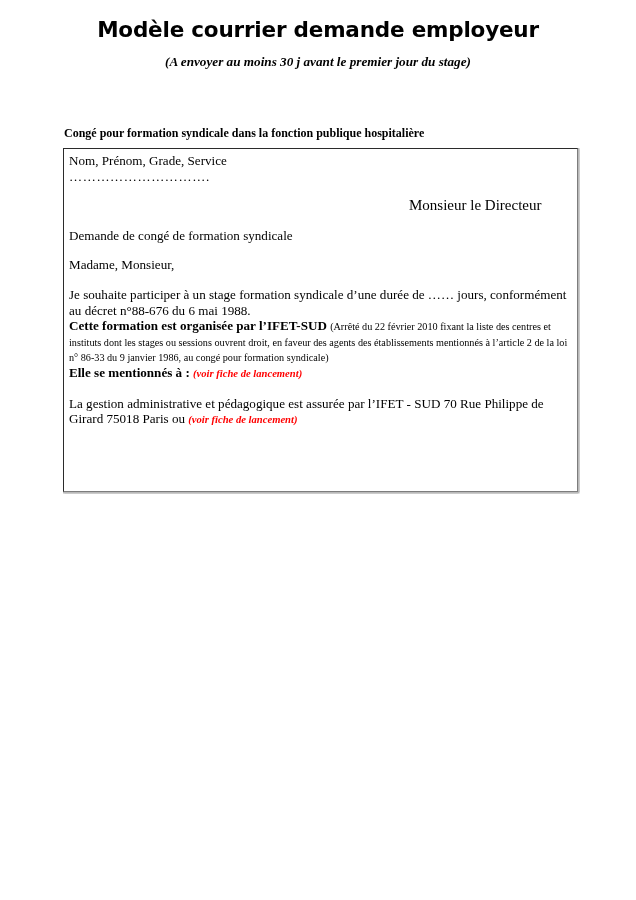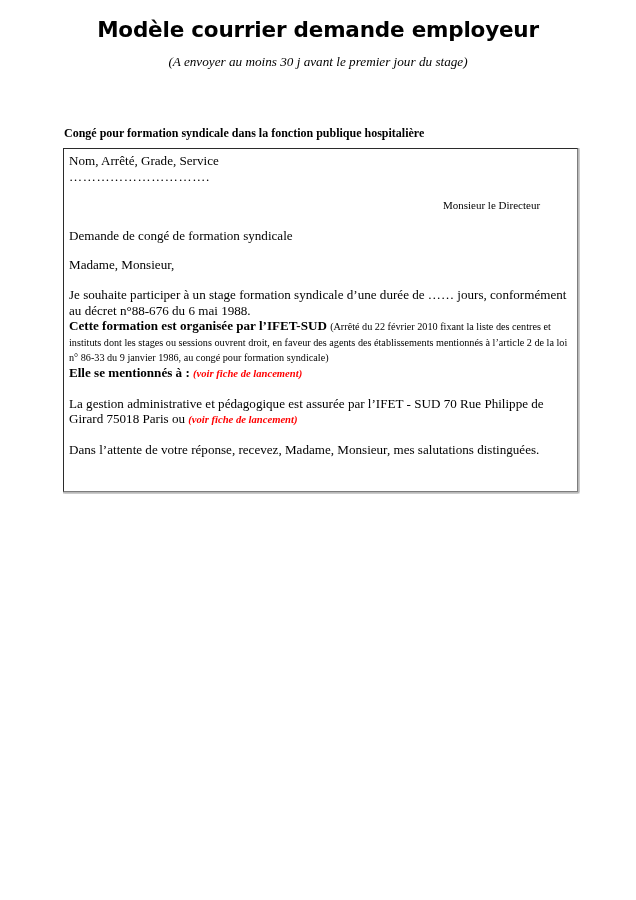--- a/index.html
+++ b/index.html
@@ -38,21 +38,21 @@
     line-height: 1.15;
   }
 
   .doc-subtitle {
     position: absolute;
     top: 54px;
     left: 0;
     width: 636px;
     text-align: center;
     font-family: "Liberation Serif", "DejaVu Serif", serif;
-    font-weight: normal;
+    font-weight: bold;
     font-style: italic;
     font-size: 13.2px;
     line-height: 1.2;
   }
 
   
   .section-heading {
     position: absolute;
     top: 126px;
     left: 64px;
@@ -120,40 +120,39 @@
     line-height: 15.6px;
     letter-spacing: 0.6px;
   }
   .right-le {
     padding-left: 320px;
     font-size: 13.1px;
     line-height: 15.6px;
   }
   .right-dir {
     padding-left: 340px;
-    font-size: 11px;
+    font-size: 15px;
     line-height: 15.6px;
-    text-align: center;
   }
 </style>
 </head>
 <body>
 
 <div class="page">
 
   <div class="doc-title">Modèle courrier demande employeur</div>
 
   <div class="doc-subtitle">(A envoyer au moins 30 j avant le premier jour du stage)</div>
 
   <div class="section-heading">Congé pour formation syndicale dans la fonction publique hospitalière</div>
 
   <div class="letter-box">
     <div class="letter-inner">
 
-      <div class="ln">Nom, Arrêté, Grade, Service</div>
+      <div class="ln">Nom, Prénom, Grade, Service</div>
 
       <div class="dots">………………………….</div>
 
 
       <div class="gap"></div>
 
       <div class="right-dir">Monsieur le Directeur</div>
 
       <div class="gap"></div>
 
@@ -178,18 +177,17 @@
 
 
       <div class="gap"></div>
 
       <div class="para">
         <span>La gestion administrative et pédagogique est assurée par l’IFET - SUD  70 Rue Philippe de Girard 75018 Paris ou</span><span>&nbsp;</span><span class="red-it">(voir fiche de lancement)</span>
       </div>
 
       <div class="gap"></div>
 
-      <div class="para">Dans l’attente de votre réponse, recevez, Madame, Monsieur, mes salutations distinguées.</div>
 
     </div>
   </div>
 
 </div>
 
 </body></html>

